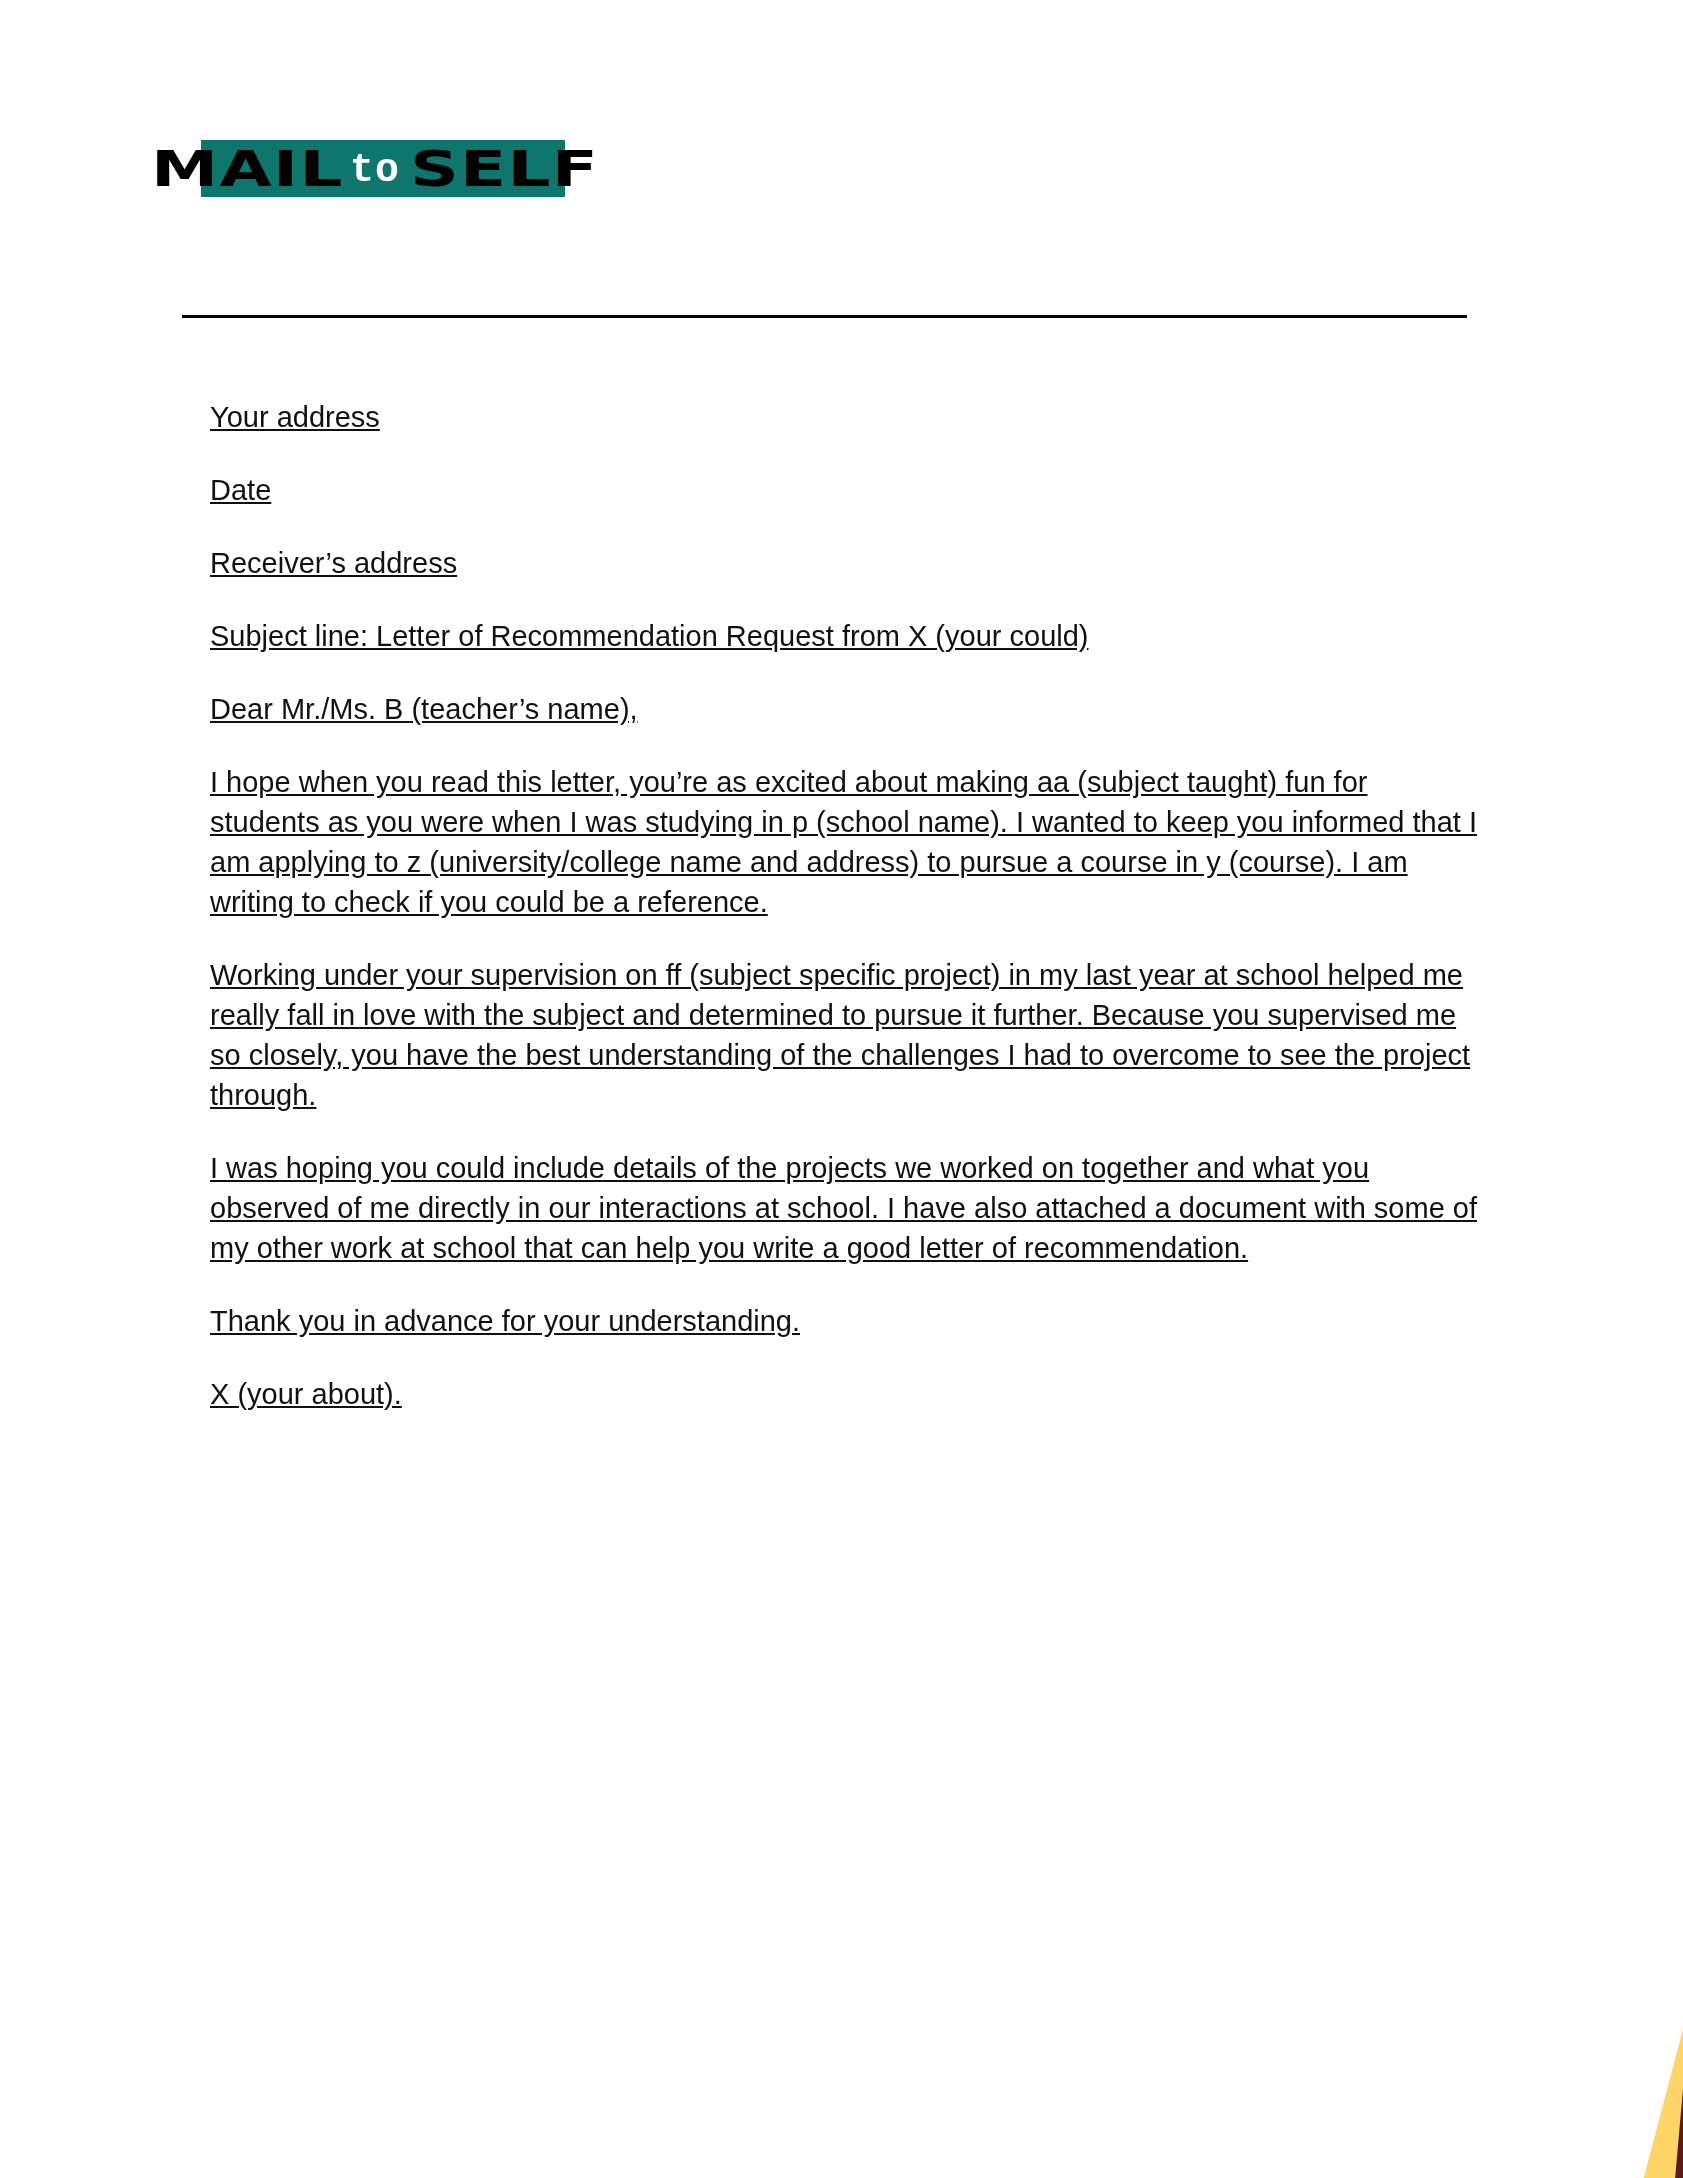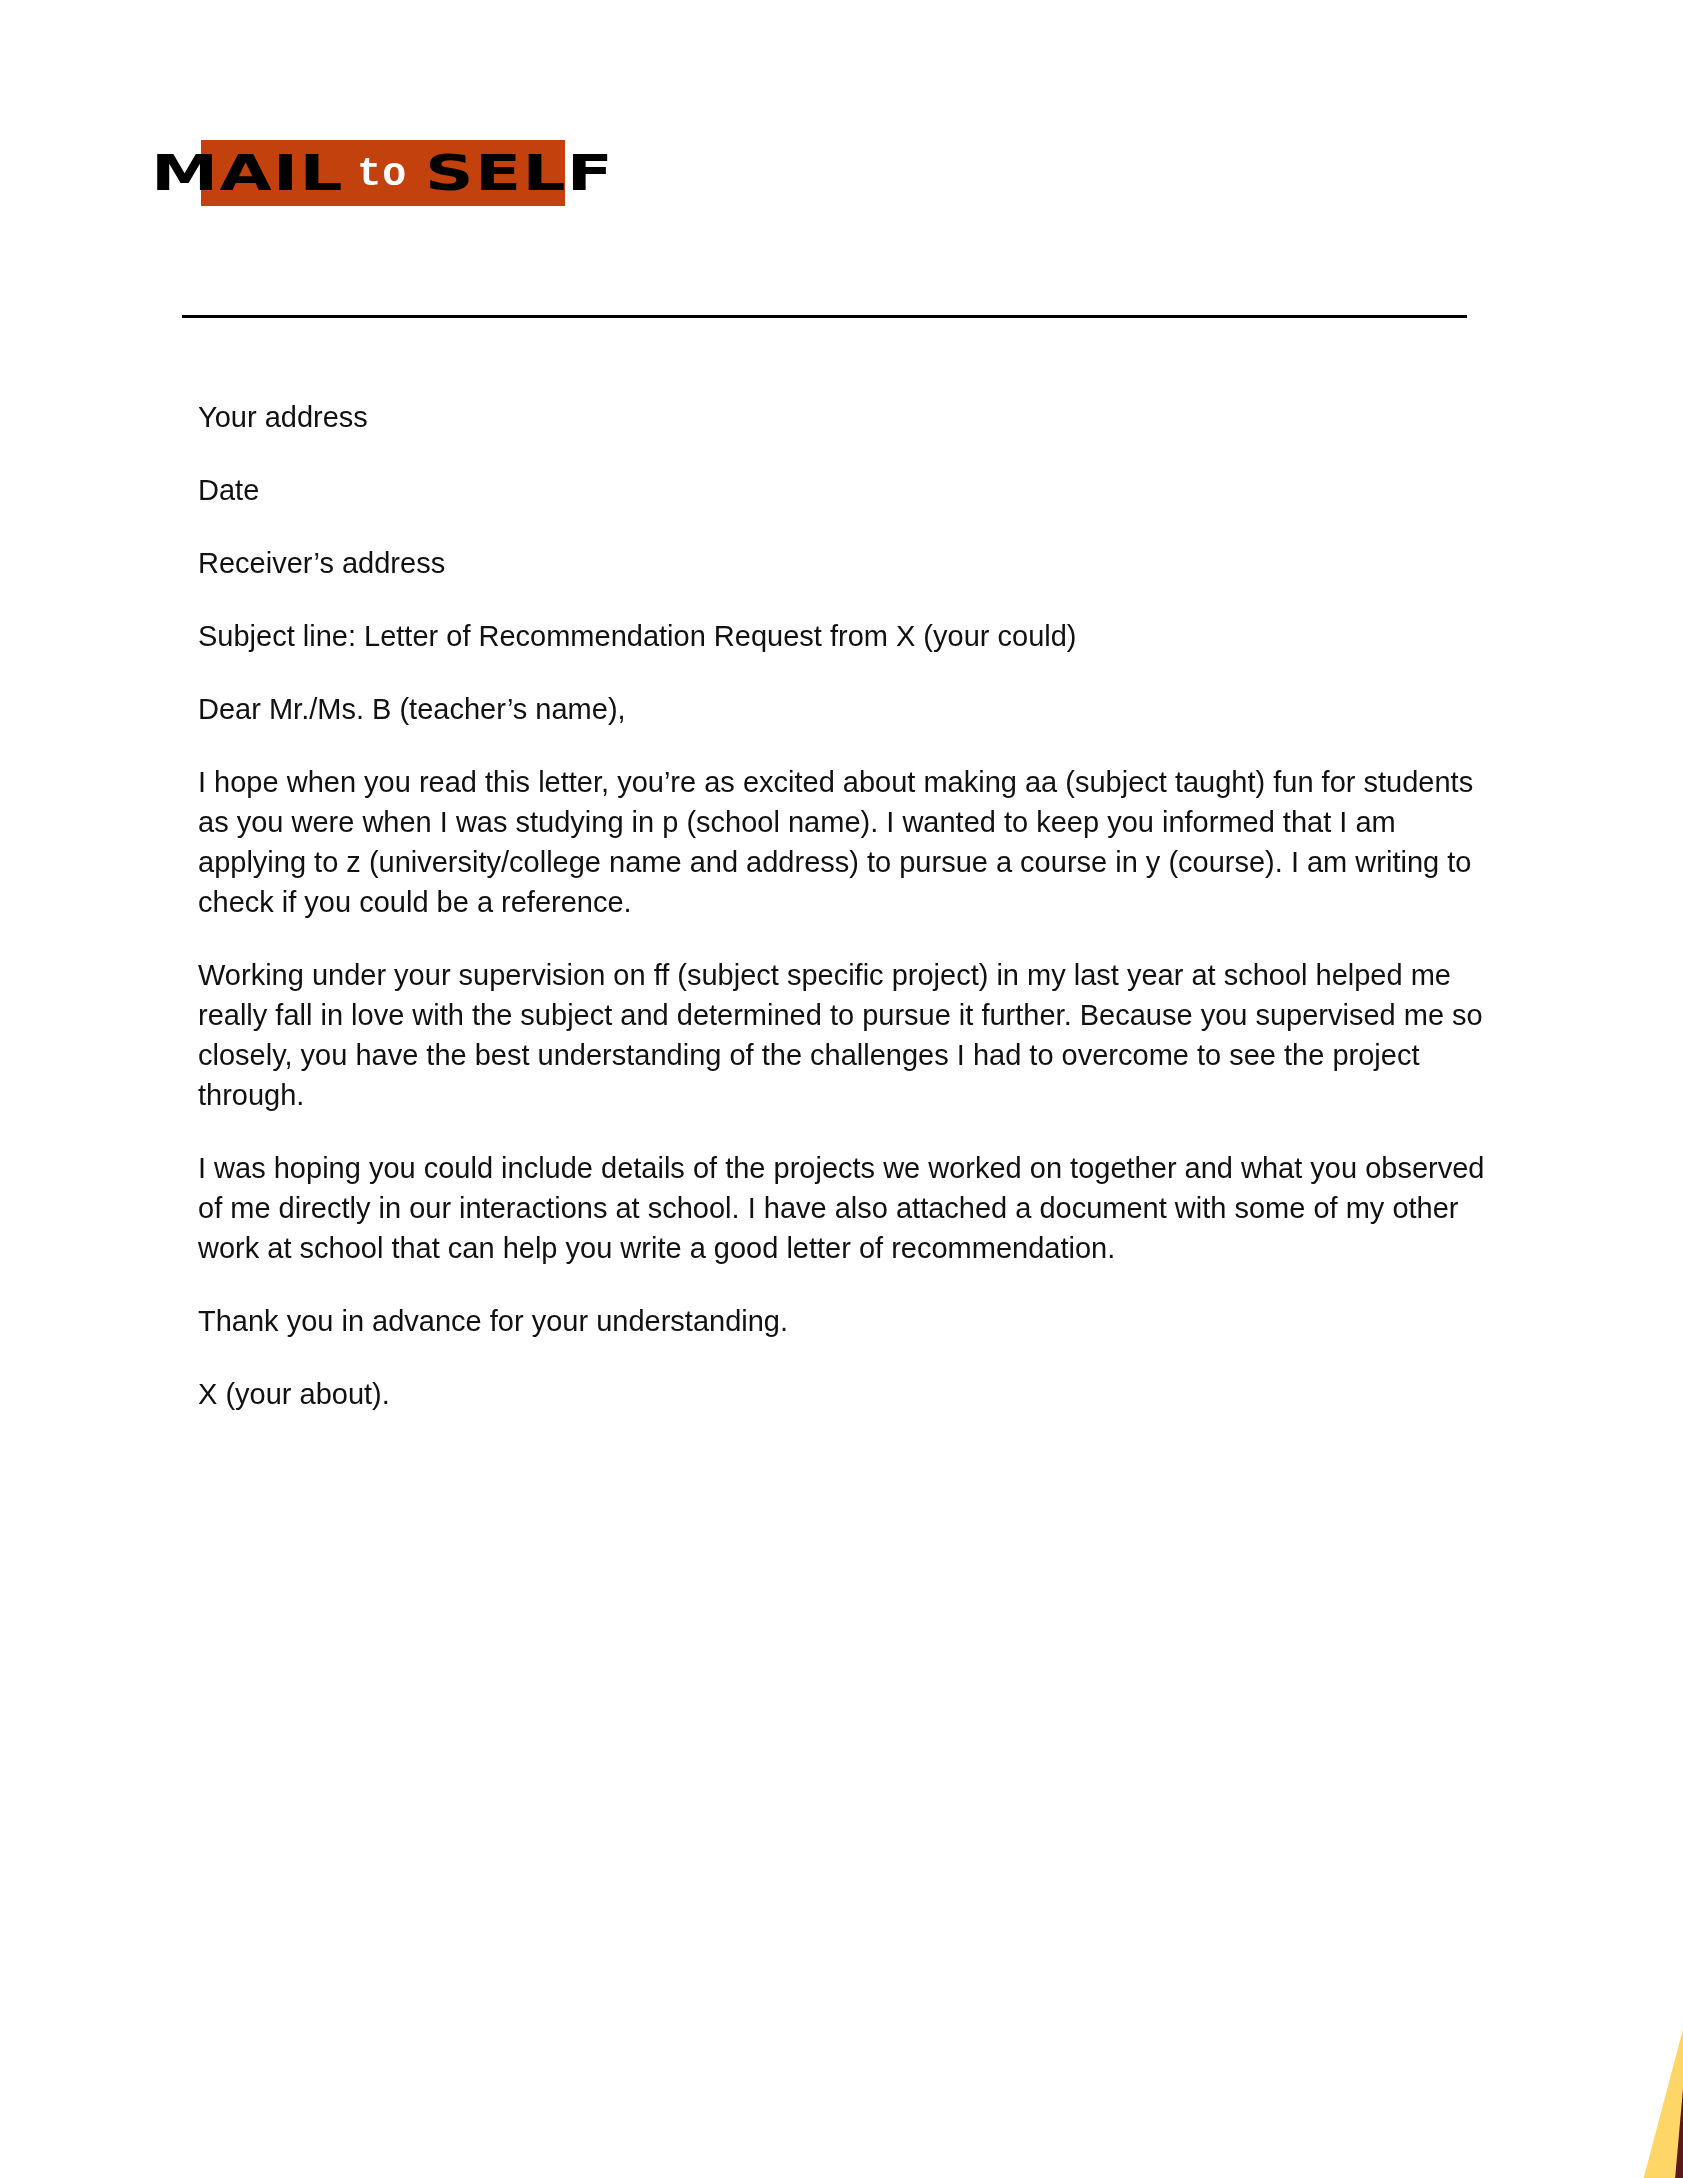--- a/index.html
+++ b/index.html
@@ -13,25 +13,25 @@
     position: relative;
     overflow: hidden;
     font-family: "Liberation Sans", sans-serif;
     color: #111111;
   }
   .logo {
     position: absolute;
     left: 201px;
     top: 140px;
     width: 364px;
-    height: 66px;
-    background: #c2410c;
+    height: 57px;
+    background: #0f766e;
     display: flex;
     align-items: center;
-    justify-content: space-between;
+    justify-content: flex-start;
     font-family: "DejaVu Sans", sans-serif;
     font-weight: 900;
     font-size: 50px;
     letter-spacing: 1px;
     line-height: 1;
     white-space: nowrap;
   }
   .logo .word {
     color: #000000;
     font-weight: bold;
@@ -60,21 +60,22 @@
   }
   .letter {
     position: absolute;
     left: 198px;
     top: 397px;
     width: 1287px;
     font-size: 29px;
     line-height: 40px;
   }
   .letter p {
-    margin: 0 0 33px 0;
+    margin: 0 0 33px 12px;
+    text-decoration: underline;
   }
   .corner {
     position: absolute;
     right: 0;
     bottom: 0;
     width: 59px;
     height: 149px;
   }
 </style>
 </head>

